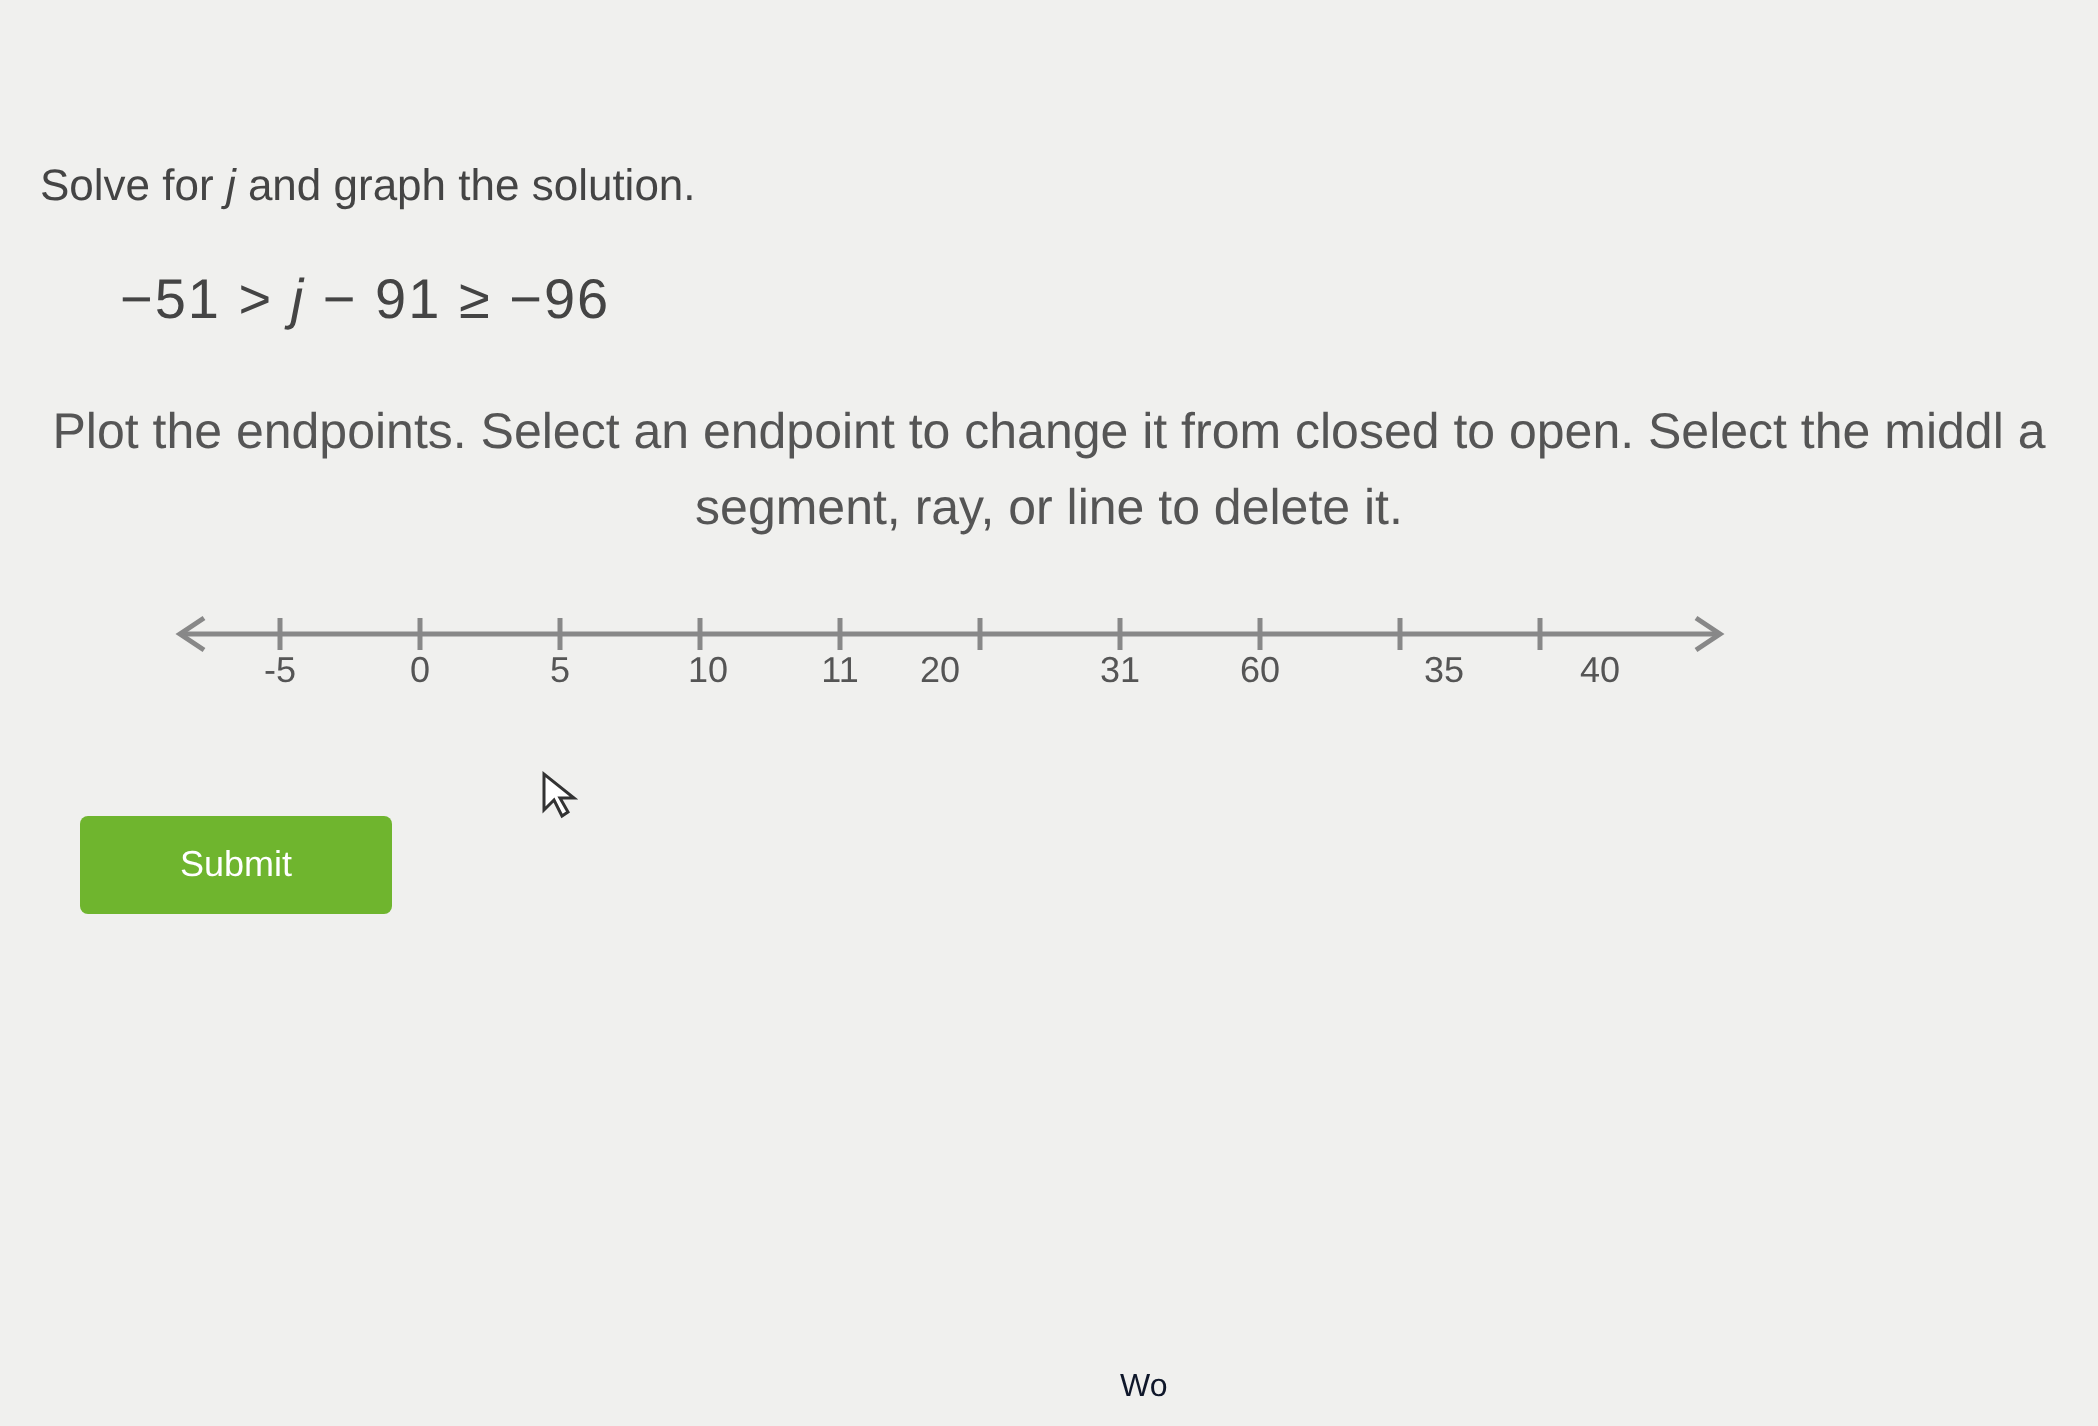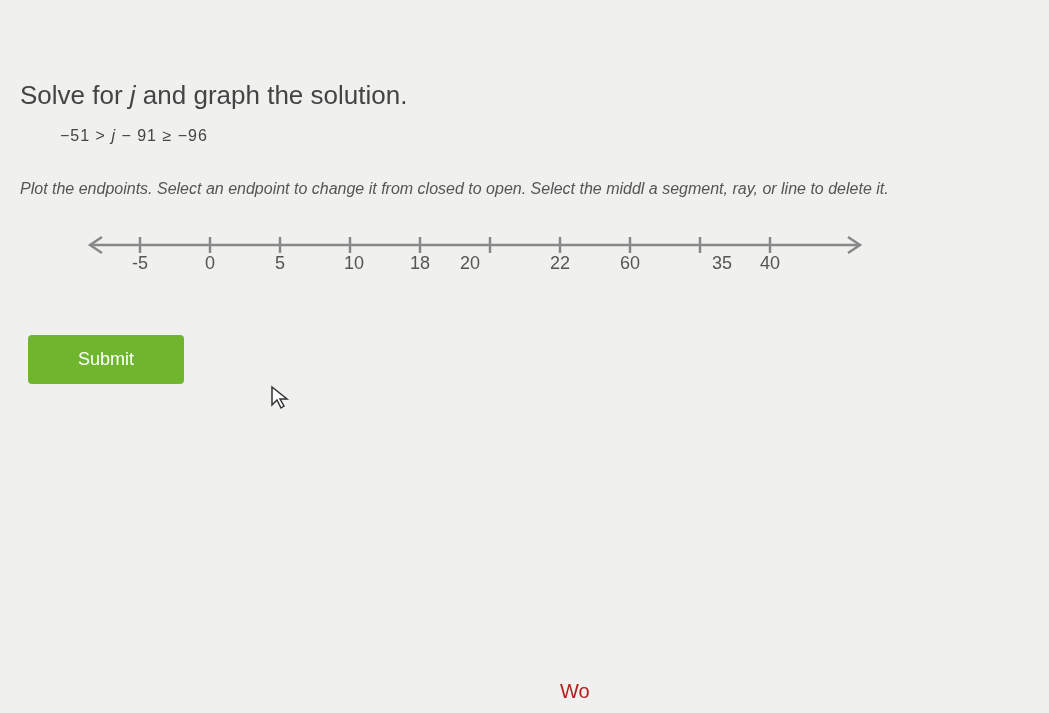--- a/index.html
+++ b/index.html
@@ -10,43 +10,43 @@
     body {
       font-family: Arial, Helvetica, sans-serif;
       background: #f0f0ee;
       width: 1049px;
       height: 713px;
       padding: 80px 20px 20px 20px;
       color: #333;
       position: relative;
     }
     .question-title {
-      font-size: 26px;
+      font-size: 22px;
       color: #444;
-      margin-bottom: 16px;
+      margin-bottom: 28px;
     }
     .question-title .var {
       font-style: italic;
     }
     .inequality {
-      font-size: 16px;
+      font-size: 28px;
       color: #444;
       margin-left: 40px;
       margin-bottom: 32px;
       letter-spacing: 1px;
     }
     .inequality .var {
       font-style: italic;
     }
     .instructions {
-      font-size: 16px;
-      font-style: italic;
+      font-size: 25px;
       color: #555;
       margin-bottom: 30px;
       line-height: 1.5;
+      text-align: center;
     }
     .number-line-container {
       margin-left: 60px;
       margin-bottom: 40px;
     }
     .number-line {
       position: relative;
     }
     .tick-label {
       position: absolute;
@@ -56,34 +56,34 @@
       transform: translateX(-50%);
     }
     .submit-btn {
       background: #6fb52e;
       color: white;
       border: none;
       padding: 14px 50px;
       font-size: 18px;
       border-radius: 4px;
       cursor: pointer;
-      margin-left: 8px;
+      margin-left: 20px;
     }
     .cursor-icon {
       position: absolute;
       left: 270px;
       top: 385px;
       pointer-events: none;
     }
     .bottom-text {
       position: absolute;
       bottom: 10px;
       left: 560px;
-      font-size: 20px;
-      color: #b91c1c;
+      font-size: 16px;
+      color: #0f172a;
       text-align: center;
     }
   </style>
 </head>
 <body>
 
 
 
 <div class="question-title">
   <span>Solve for </span><span class="var">j</span><span> and graph the solution.</span>
@@ -109,26 +109,26 @@
       <line x1="410" y1="6" x2="410" y2="22" stroke="#888" stroke-width="2.5"></line>
       <line x1="480" y1="6" x2="480" y2="22" stroke="#888" stroke-width="2.5"></line>
       <line x1="550" y1="6" x2="550" y2="22" stroke="#888" stroke-width="2.5"></line>
       <line x1="620" y1="6" x2="620" y2="22" stroke="#888" stroke-width="2.5"></line>
       <line x1="690" y1="6" x2="690" y2="22" stroke="#888" stroke-width="2.5"></line>
     </svg>
     <span class="tick-label" style="left:60px">-5</span>
     <span class="tick-label" style="left:130px">0</span>
     <span class="tick-label" style="left:200px">5</span>
     <span class="tick-label" style="left:274px">10</span>
-    <span class="tick-label" style="left:340px">18</span>
+    <span class="tick-label" style="left:340px">11</span>
     <span class="tick-label" style="left:390px">20</span>
-    <span class="tick-label" style="left:480px">22</span>
+    <span class="tick-label" style="left:480px">31</span>
     <span class="tick-label" style="left:550px">60</span>
     <span class="tick-label" style="left:642px">35</span>
-    <span class="tick-label" style="left:690px">40</span>
+    <span class="tick-label" style="left:720px">40</span>
   </div>
 </div>
 
 <button class="submit-btn">Submit</button>
 
 <svg class="cursor-icon" width="22" height="26">
   <path d="M 2 2 L 2 20 L 7 15 L 11 23 L 14 21 L 10 14 L 17 14 Z" fill="white" stroke="#333" stroke-width="1.5"></path>
 </svg>
 
 <div class="bottom-text">Wo</div>

